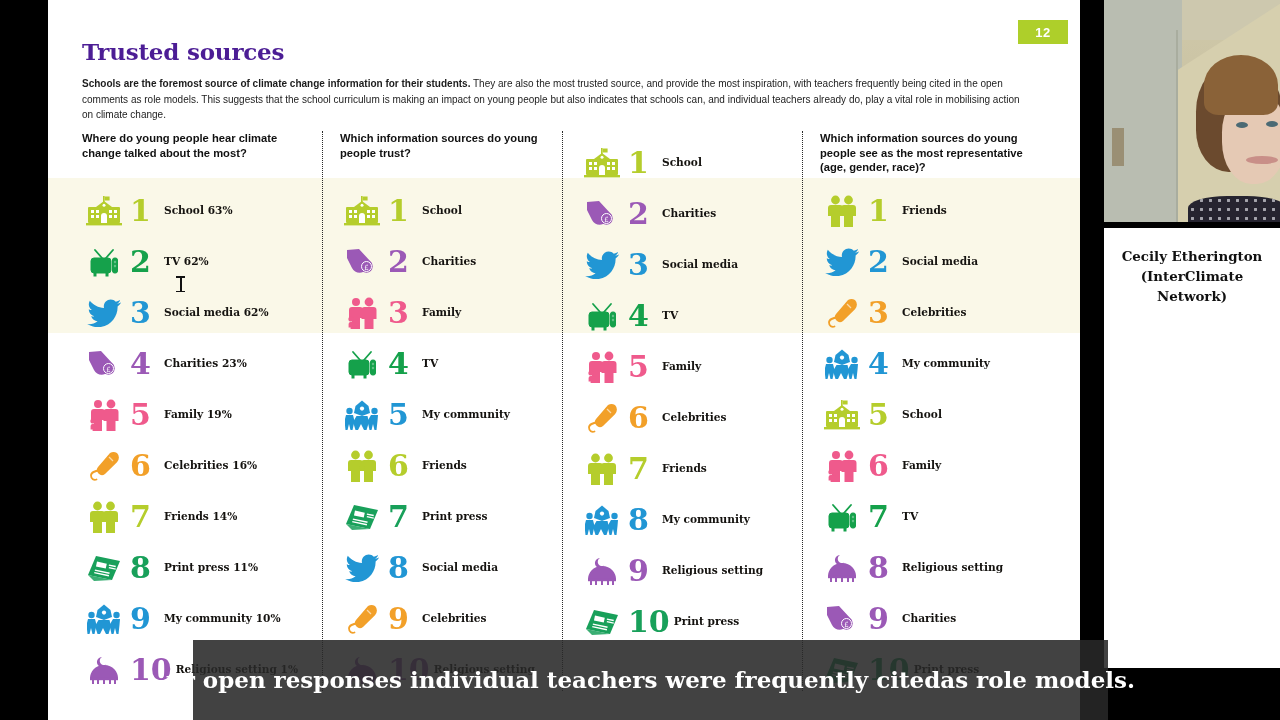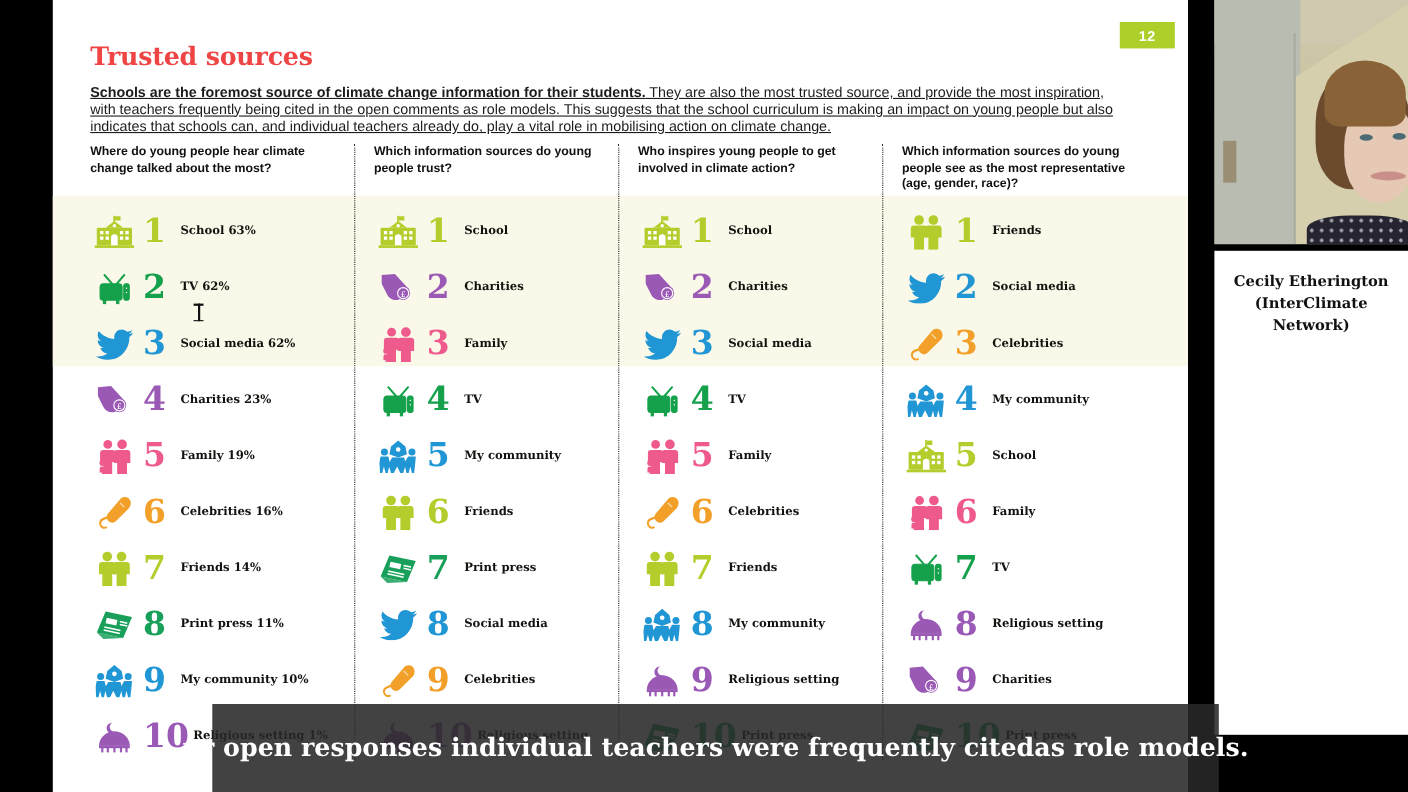--- a/index.html
+++ b/index.html
@@ -27,31 +27,30 @@
     font-size: 13px; font-weight: 700;
     display: flex; align-items: center; justify-content: center;
     letter-spacing: .5px;
   }
 
   #slide-title {
     position: absolute; left: 34px; top: 38px;
     font-family: "DejaVu Serif", serif;
     font-weight: 700;
     font-size: 23px;
-    color: #ef4444;
+    color: #4c1d95;
     letter-spacing: -0.2px;
   }
 
   #intro {
     position: absolute; left: 34px; top: 76px; width: 945px;
     font-family: "Liberation Sans", sans-serif;
-    font-size: 13px;
+    font-size: 10px;
     line-height: 15.6px;
     color: #1c1c1c;
-    text-decoration: underline;
   }
   #intro b { font-weight: 700; }
 
   
   #columns {
     position: absolute; left: 34px; top: 131px; width: 960px; height: 560px;
     display: flex;
   }
   .col {
     width: 240px;
@@ -518,21 +517,20 @@
         <rect x="26" y="25" width="2" height="4"></rect>
         </svg>
               </div>
               <div class="rank" style="color: rgb(155, 89, 182);">10</div>
               <div class="lbl">Religious setting</div>
             </div>
           </div>
         </div>
         <div class="col">
           <div class="col-sep"></div>
-          <div class="col-head">Who inspires young people to get involved in climate action?</div>
           <div class="rows">
             <div class="row">
               <div class="ico">
                 <svg width="36" height="30" viewBox="0 0 36 30" fill="#b5cd2c">
         <rect x="17" y="0" width="1.6" height="6"></rect>
                   <path d="M18.6 0.5h5v4h-5z"></path>
         <path d="M18 5 L26 11 H10 Z"></path>
         <rect x="2" y="11" width="32" height="16" rx="1"></rect>
         <rect x="0" y="27" width="36" height="2.4"></rect>
         <g fill="#ffffff">

